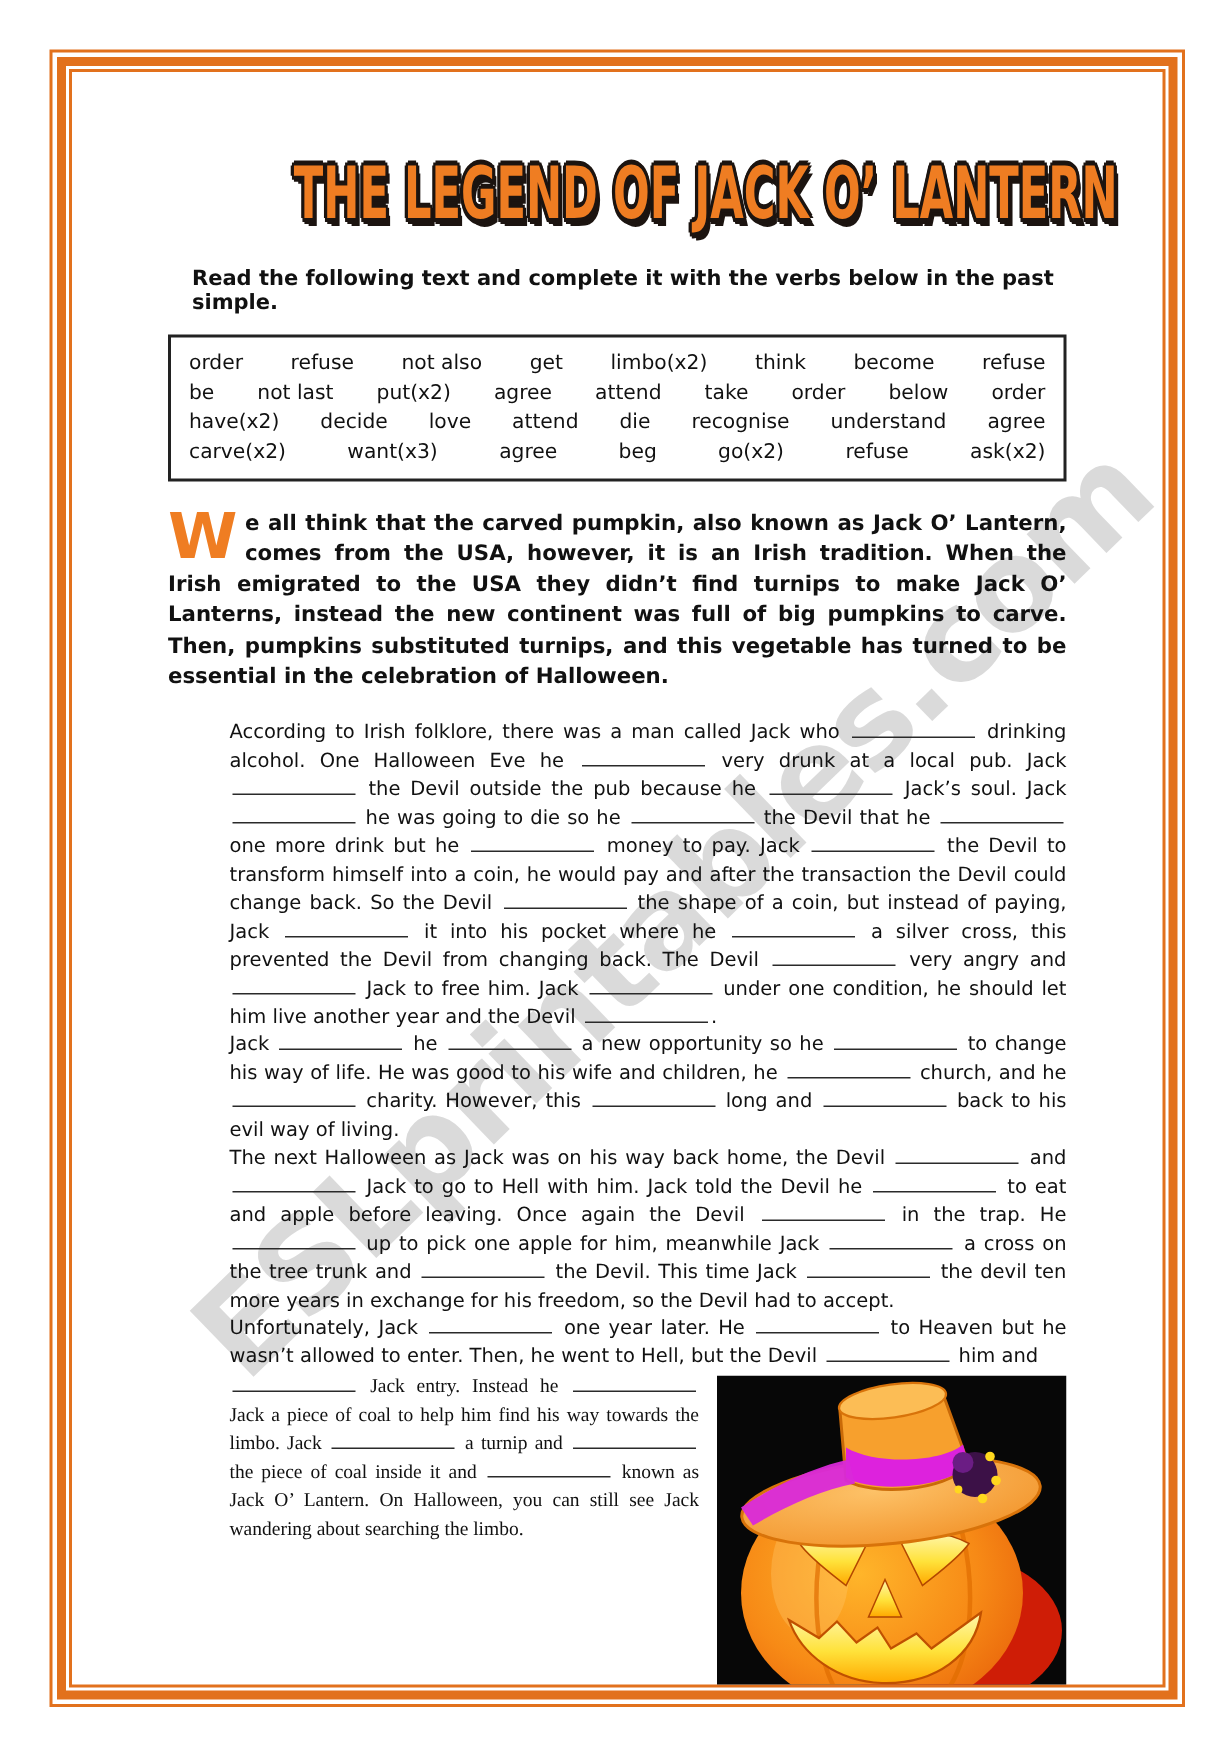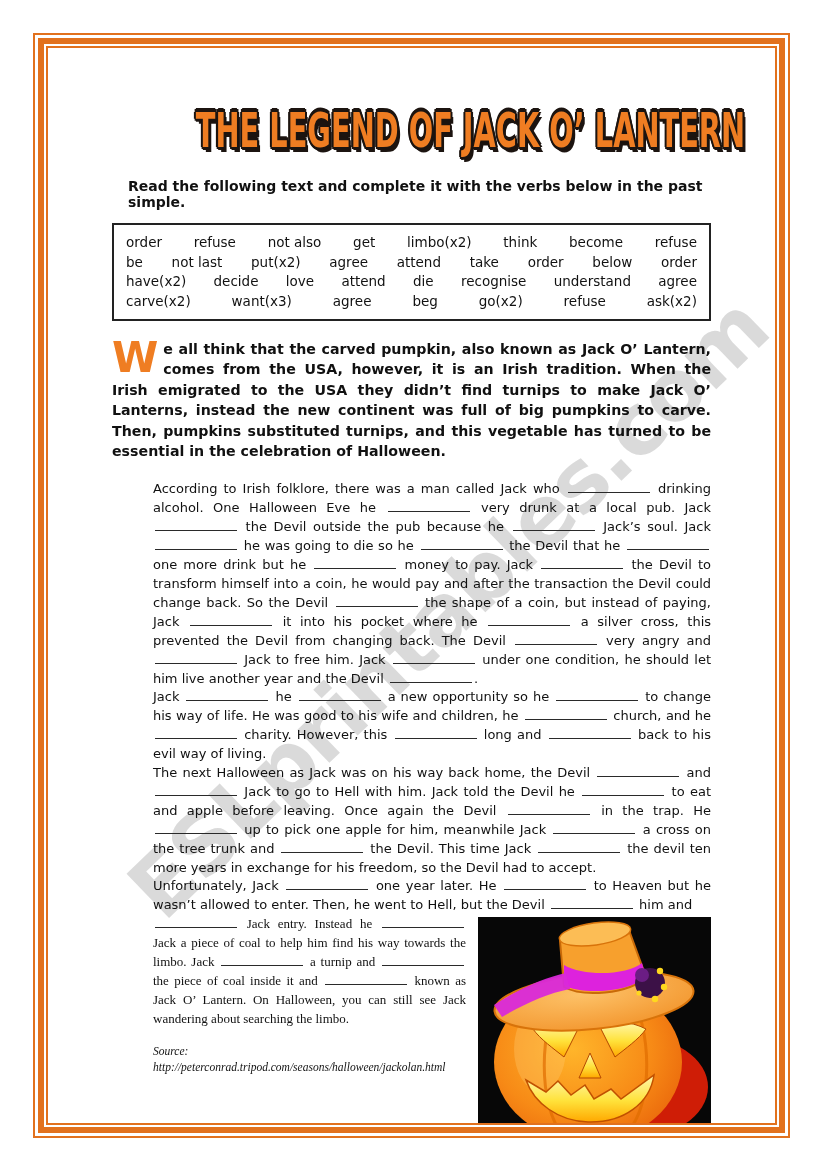--- a/index.html
+++ b/index.html
@@ -179,23 +179,19 @@
               <circle cx="186" cy="70" r="3.2" fill="#ffd81e"></circle>
               <circle cx="177" cy="82" r="3.2" fill="#ffd81e"></circle>
               <circle cx="161" cy="76" r="2.6" fill="#ffd81e"></circle>
             </g>
           </svg>
 
           <div id="wrap-paras">
                 <div class="para"><span class="blank"></span> Jack entry.  Instead he <span class="blank"></span> Jack a piece of coal to help him find his way towards the limbo. Jack <span class="blank"></span> a turnip and <span class="blank"></span> the piece of coal inside it and <span class="blank"></span> known as Jack O’ Lantern. On Halloween, you can still see Jack wandering about searching the limbo.</div>
               </div>
 
-          <div class="source">
-            <div>Source:</div>
-            <div>http://peterconrad.tripod.com/seasons/halloween/jackolan.html</div>
-          </div>
         </div>
       </div>
 
     </div>
   </div>
 </div>
 
 </div>
 </body></html>

